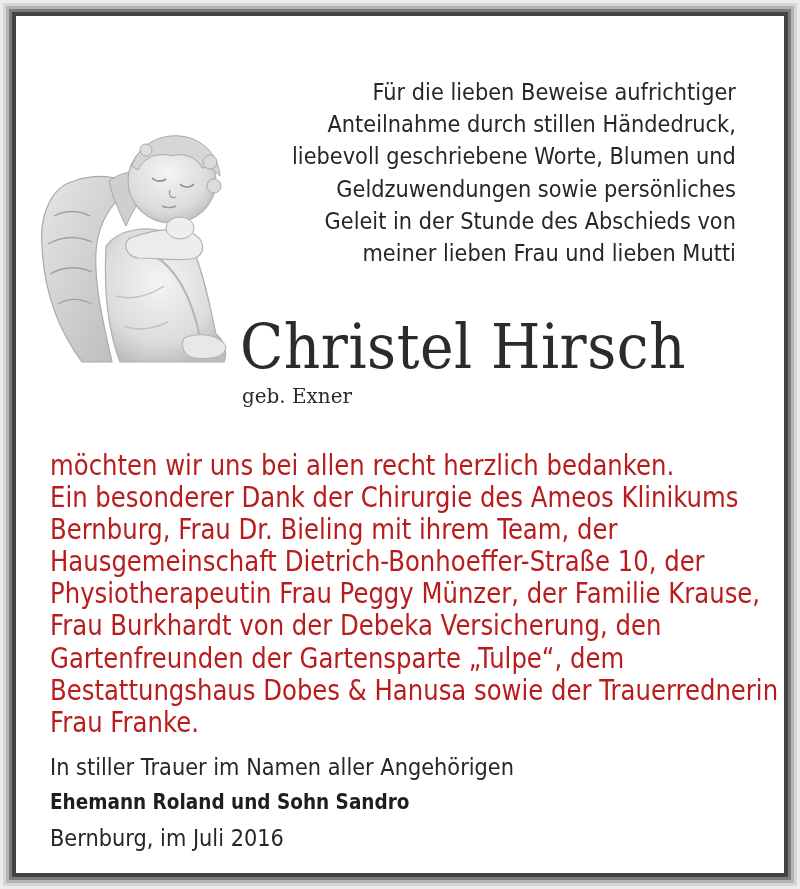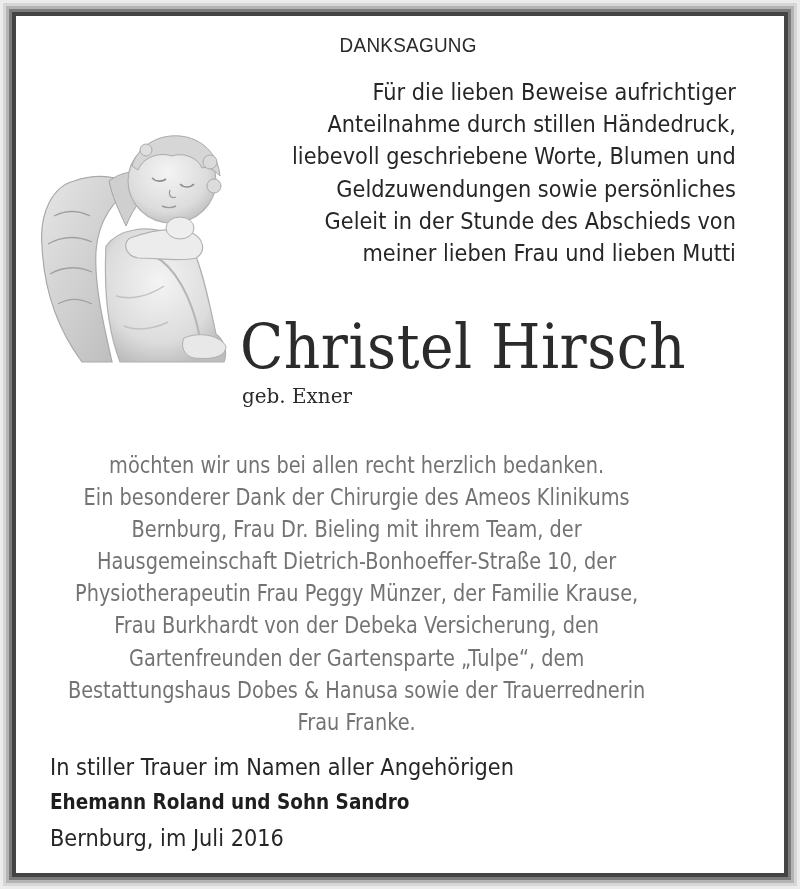--- a/index.html
+++ b/index.html
@@ -50,22 +50,22 @@
     }
     .maiden {
       position: absolute; left: 226px; top: 367px;
       font-family: "DejaVu Serif", serif; font-size: 21px; line-height: 26px;
       color: #2b2b2b; white-space: nowrap;
       transform-origin: left center; transform: scaleX(0.95);
     }
 
     .body-text {
       position: absolute; left: 34px; top: 433px; width: 730px;
-      font-family: "DejaVu Sans", sans-serif; font-size: 23px; line-height: 32.1px;
-      color: #737373; white-space: nowrap; text-align: center;
+      font-family: "DejaVu Sans", sans-serif; font-size: 29px; line-height: 32.1px;
+      color: #b91c1c; white-space: nowrap;
     }
     .body-text .line { display: block; transform-origin: left center; transform: scaleX(0.84); }
 
     .closing {
       position: absolute; left: 34px; top: 735px;
       font-family: "DejaVu Sans", sans-serif; font-size: 22.5px; line-height: 32px;
       color: #262626; white-space: nowrap; transform-origin: left center; transform: scaleX(0.93);
     }
     .signers {
       position: absolute; left: 34px; top: 772px;
@@ -84,21 +84,20 @@
 <div class="frame">
   <div class="frame-ring r1"></div>
   <div class="frame-ring r2"></div>
   <div class="frame-ring r3"></div>
   <div class="frame-ring r4"></div>
   <div class="frame-ring r5"></div>
 </div>
 
 <div class="sheet">
 
-  <div class="heading"><span>DANKSAGUNG</span></div>
 
   <div class="angel">
     <svg width="198" height="242" viewBox="0 0 198 242" xmlns="http://www.w3.org/2000/svg">
       <defs>
         <radialGradient id="g1" cx="45%" cy="40%" r="65%">
           <stop offset="0%" stop-color="#f4f4f4"></stop>
           <stop offset="70%" stop-color="#dcdcdc"></stop>
           <stop offset="100%" stop-color="#bdbdbd"></stop>
         </radialGradient>
         <linearGradient id="wingG" x1="0" y1="0" x2="1" y2="1">

